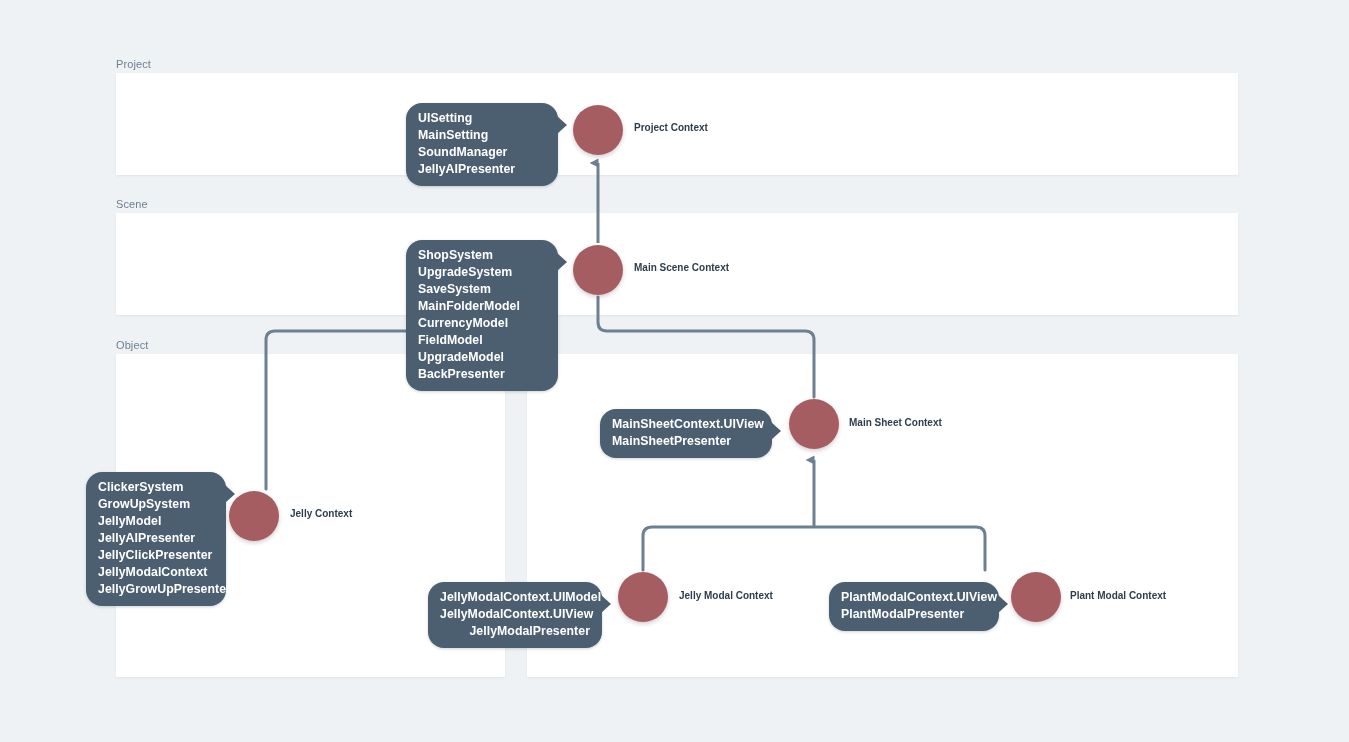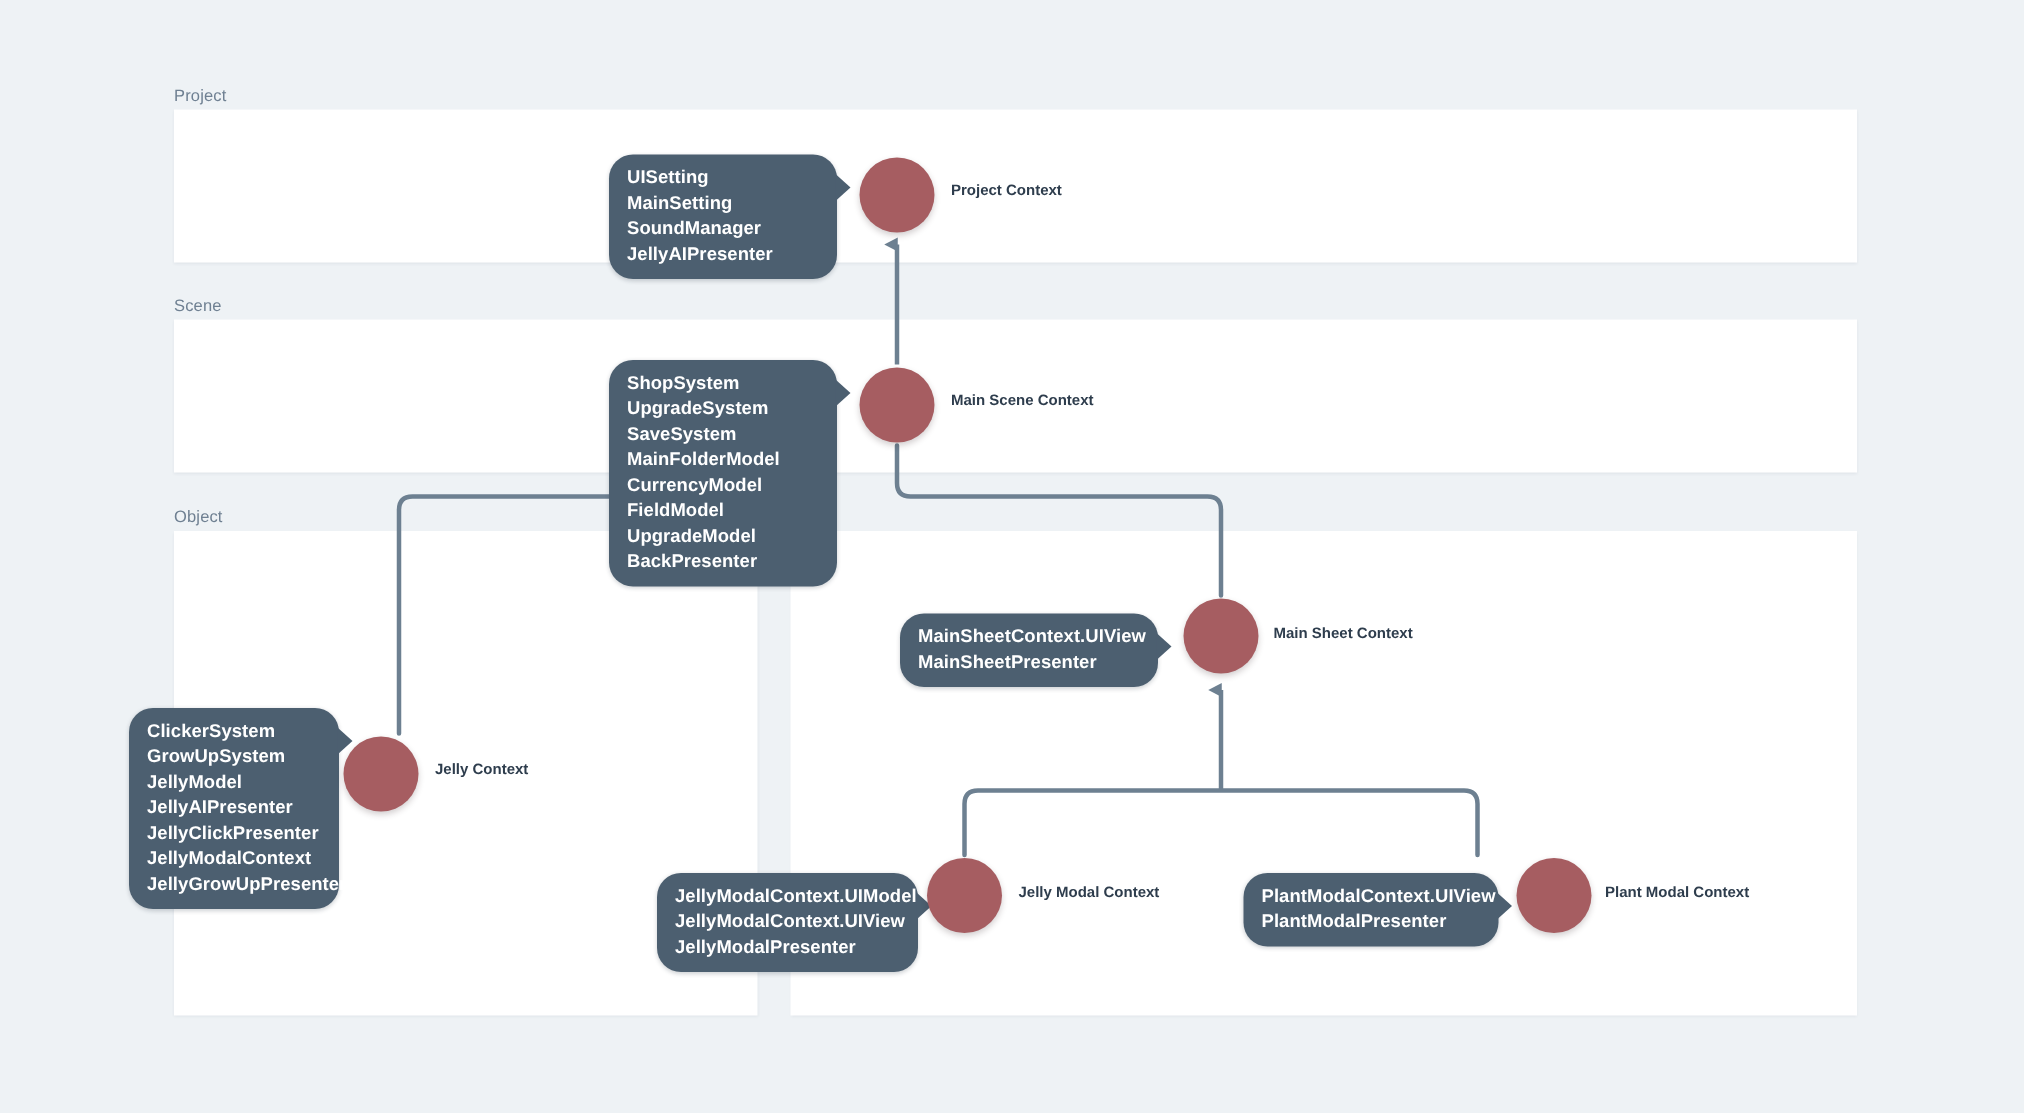--- a/index.html
+++ b/index.html
@@ -173,21 +173,21 @@
     <div class="callout" style="left:600px; top:409px; width:172px;">
       <span class="ln">MainSheetContext.UIView</span>
       <span class="ln">MainSheetPresenter</span>
       <span class="tail" style="top:13px;"></span>
     </div>
     <div class="node-dot" style="left:789px; top:399px;"></div>
     <div class="node-title" style="left:849px; top:418px;">Main Sheet Context</div>
   </div>
 
   <div class="node">
-    <div class="callout" style="left:438px; top:582px; width:174px;">
+    <div class="callout" style="left:428px; top:582px; width:174px;text-align:right;">
       <span class="ln">JellyModalContext.UIModel</span>
       <span class="ln">JellyModalContext.UIView</span>
       <span class="ln">JellyModalPresenter</span>
       <span class="tail" style="top:13px;"></span>
     </div>
     <div class="node-dot" style="left:618px; top:572px;"></div>
     <div class="node-title" style="left:679px; top:591px;">Jelly Modal Context</div>
   </div>
 
   <div class="node">

